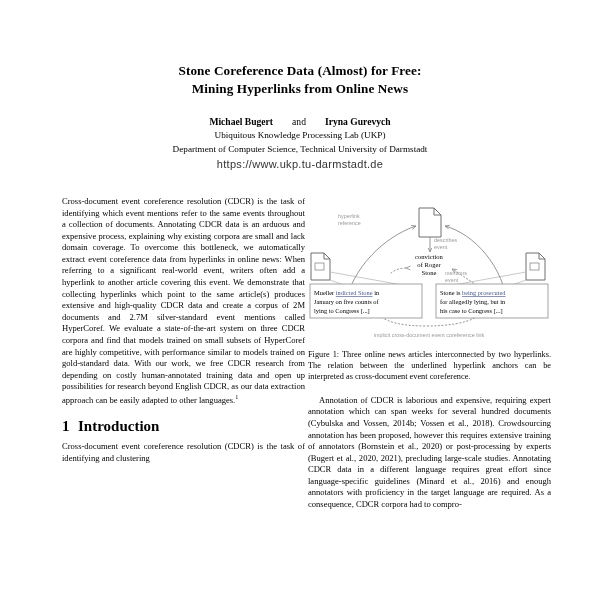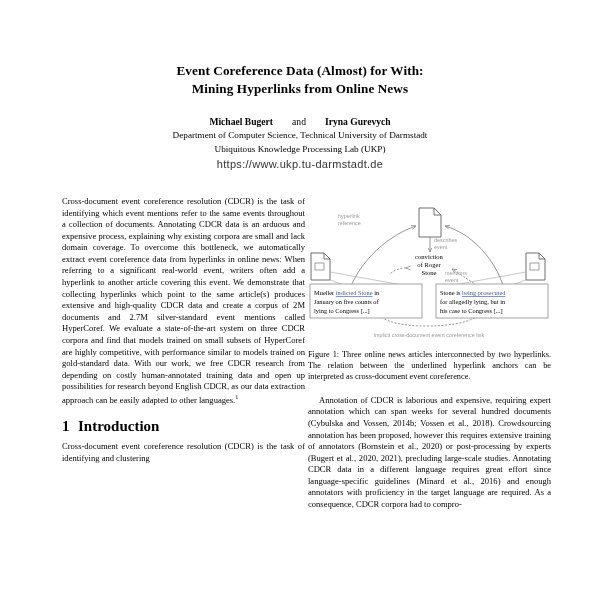--- a/index.html
+++ b/index.html
@@ -113,29 +113,29 @@
   }
   .fig-gap { height: 12px; }
 </style>
 </head>
 <body>
 
 <div class="page">
 
   <div class="title-block">
     <div class="paper-title">
-      <span>Event Coreference Data (Almost) for With:</span>
+      <span>Stone Coreference Data (Almost) for Free:</span>
       <span class="line2">Mining Hyperlinks from Online News</span>
     </div>
 
     <div class="authors">
       <span class="name">Michael Bugert</span><span class="and">and</span><span class="name">Iryna Gurevych</span>
     </div>
+    <div class="affil">Ubiquitous Knowledge Processing Lab (UKP)</div>
     <div class="affil">Department of Computer Science, Technical University of Darmstadt</div>
-    <div class="affil">Ubiquitous Knowledge Processing Lab (UKP)</div>
     <div class="url">https://www.ukp.tu-darmstadt.de</div>
   </div>
 
   <div class="columns">
 
     <div class="col col-left">
 
 
       <p class="body"><span>Cross-document event coreference resolution (CDCR) is the task of identifying which event mentions refer to the same events throughout a collection of documents. Annotating CDCR data is an arduous and expensive process, explaining why existing corpora are small and lack domain coverage. To overcome this bottleneck, we automatically extract event coreference data from hyperlinks in online news: When referring to a significant real-world event, writers often add a hyperlink to another article covering this event. We demonstrate that collecting hyperlinks which point to the same article(s) produces extensive and high-quality CDCR data and create a corpus of 2M documents and 2.7M silver-standard event mentions called </span><span class="it">HyperCoref</span><span>. We evaluate a state-of-the-art system on three CDCR corpora and find that models trained on small subsets of </span><span class="it">HyperCoref</span><span> are highly competitive, with performance similar to models trained on gold-standard data. With our work, we free CDCR research from depending on costly human-annotated training data and open up possibilities for research beyond English CDCR, as our data extraction approach can be easily adapted to other languages.</span><sup class="fn">1</sup></p>
 

